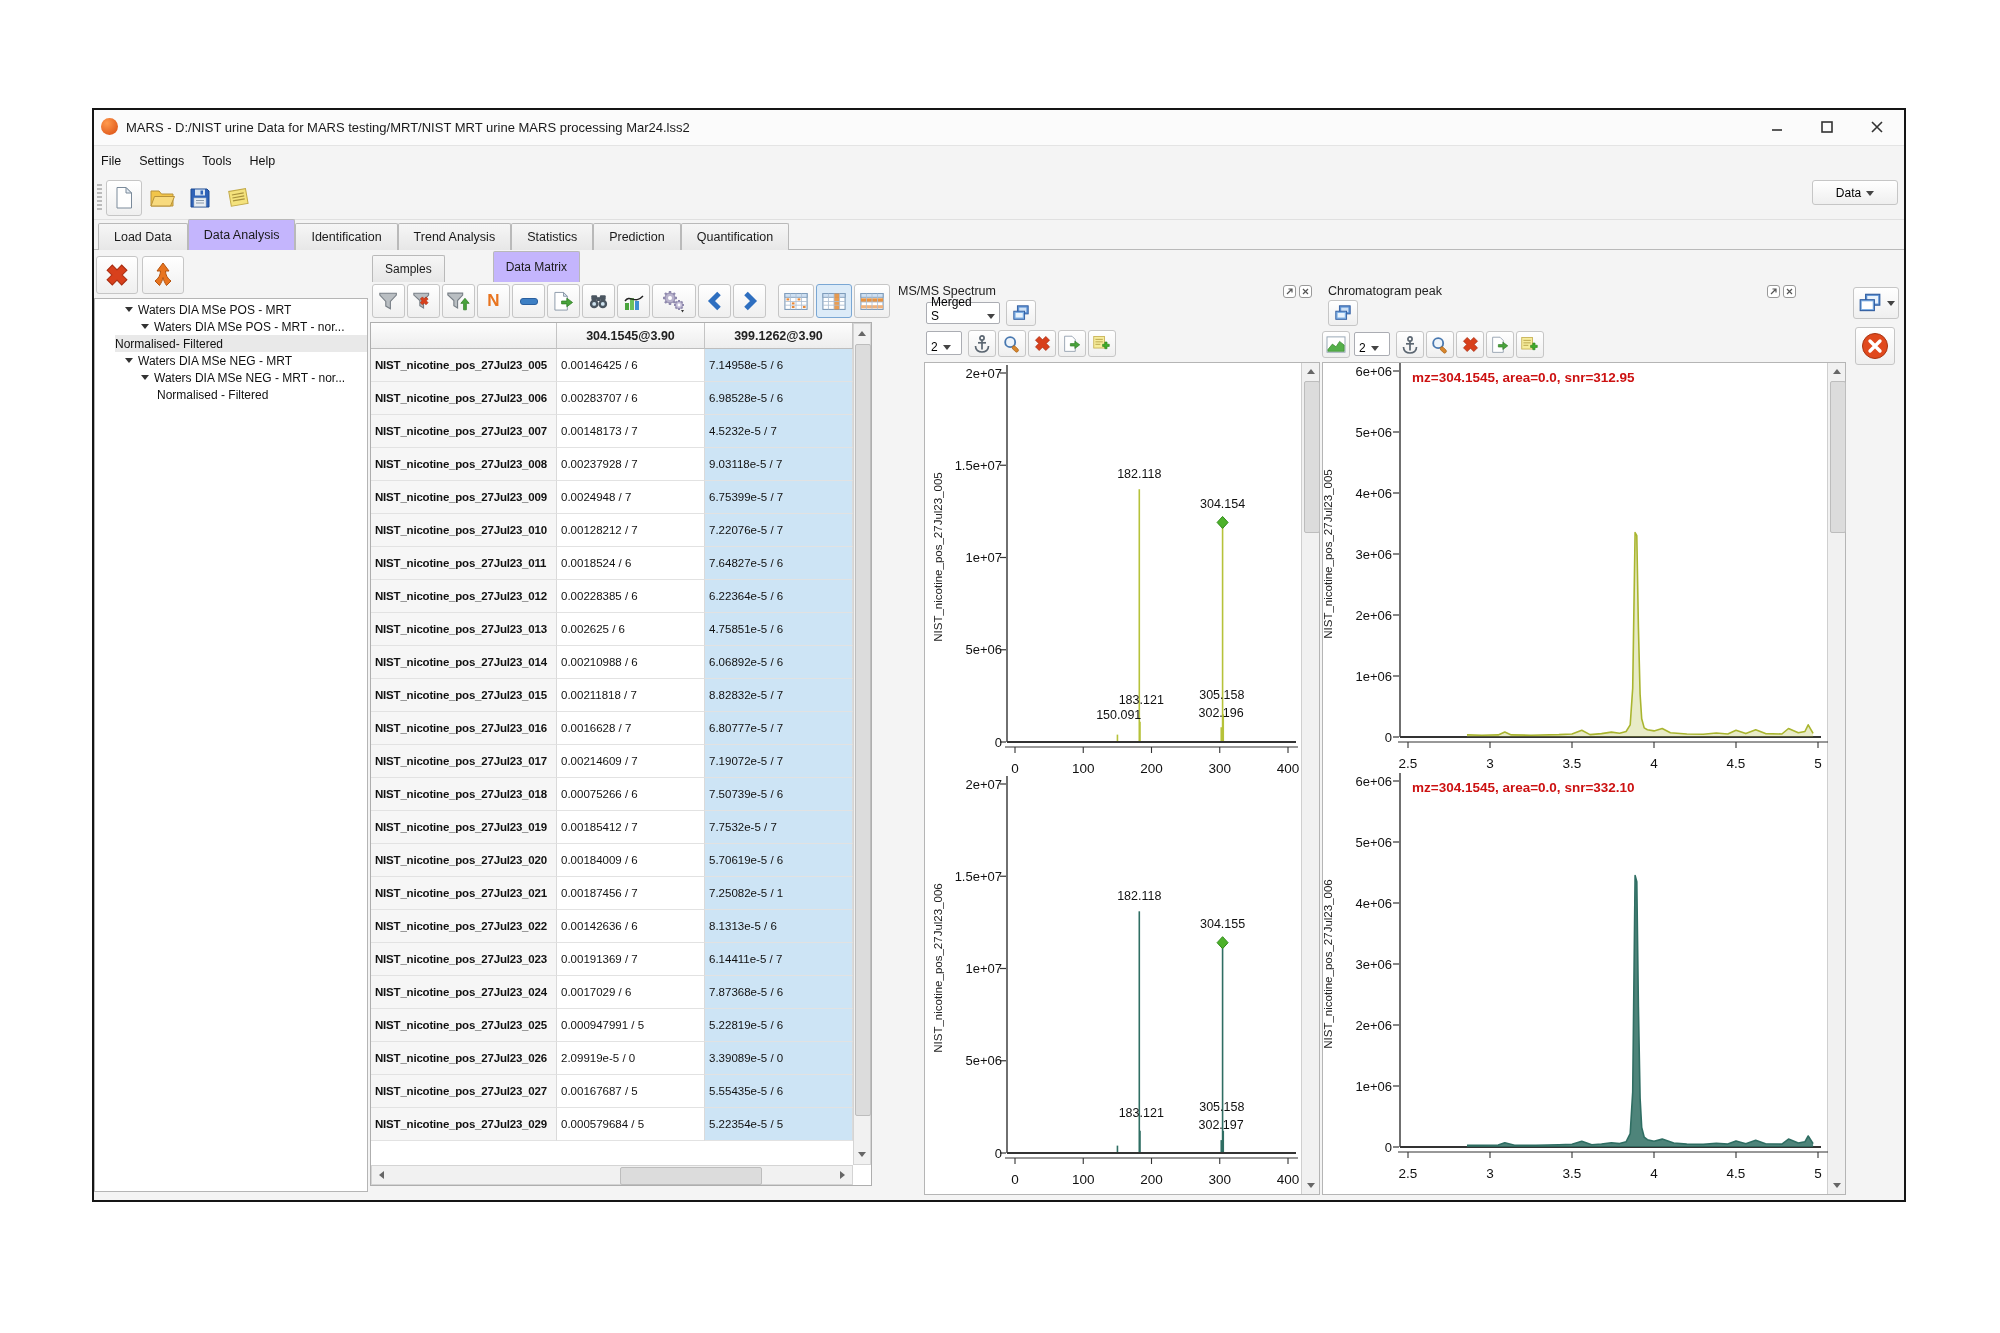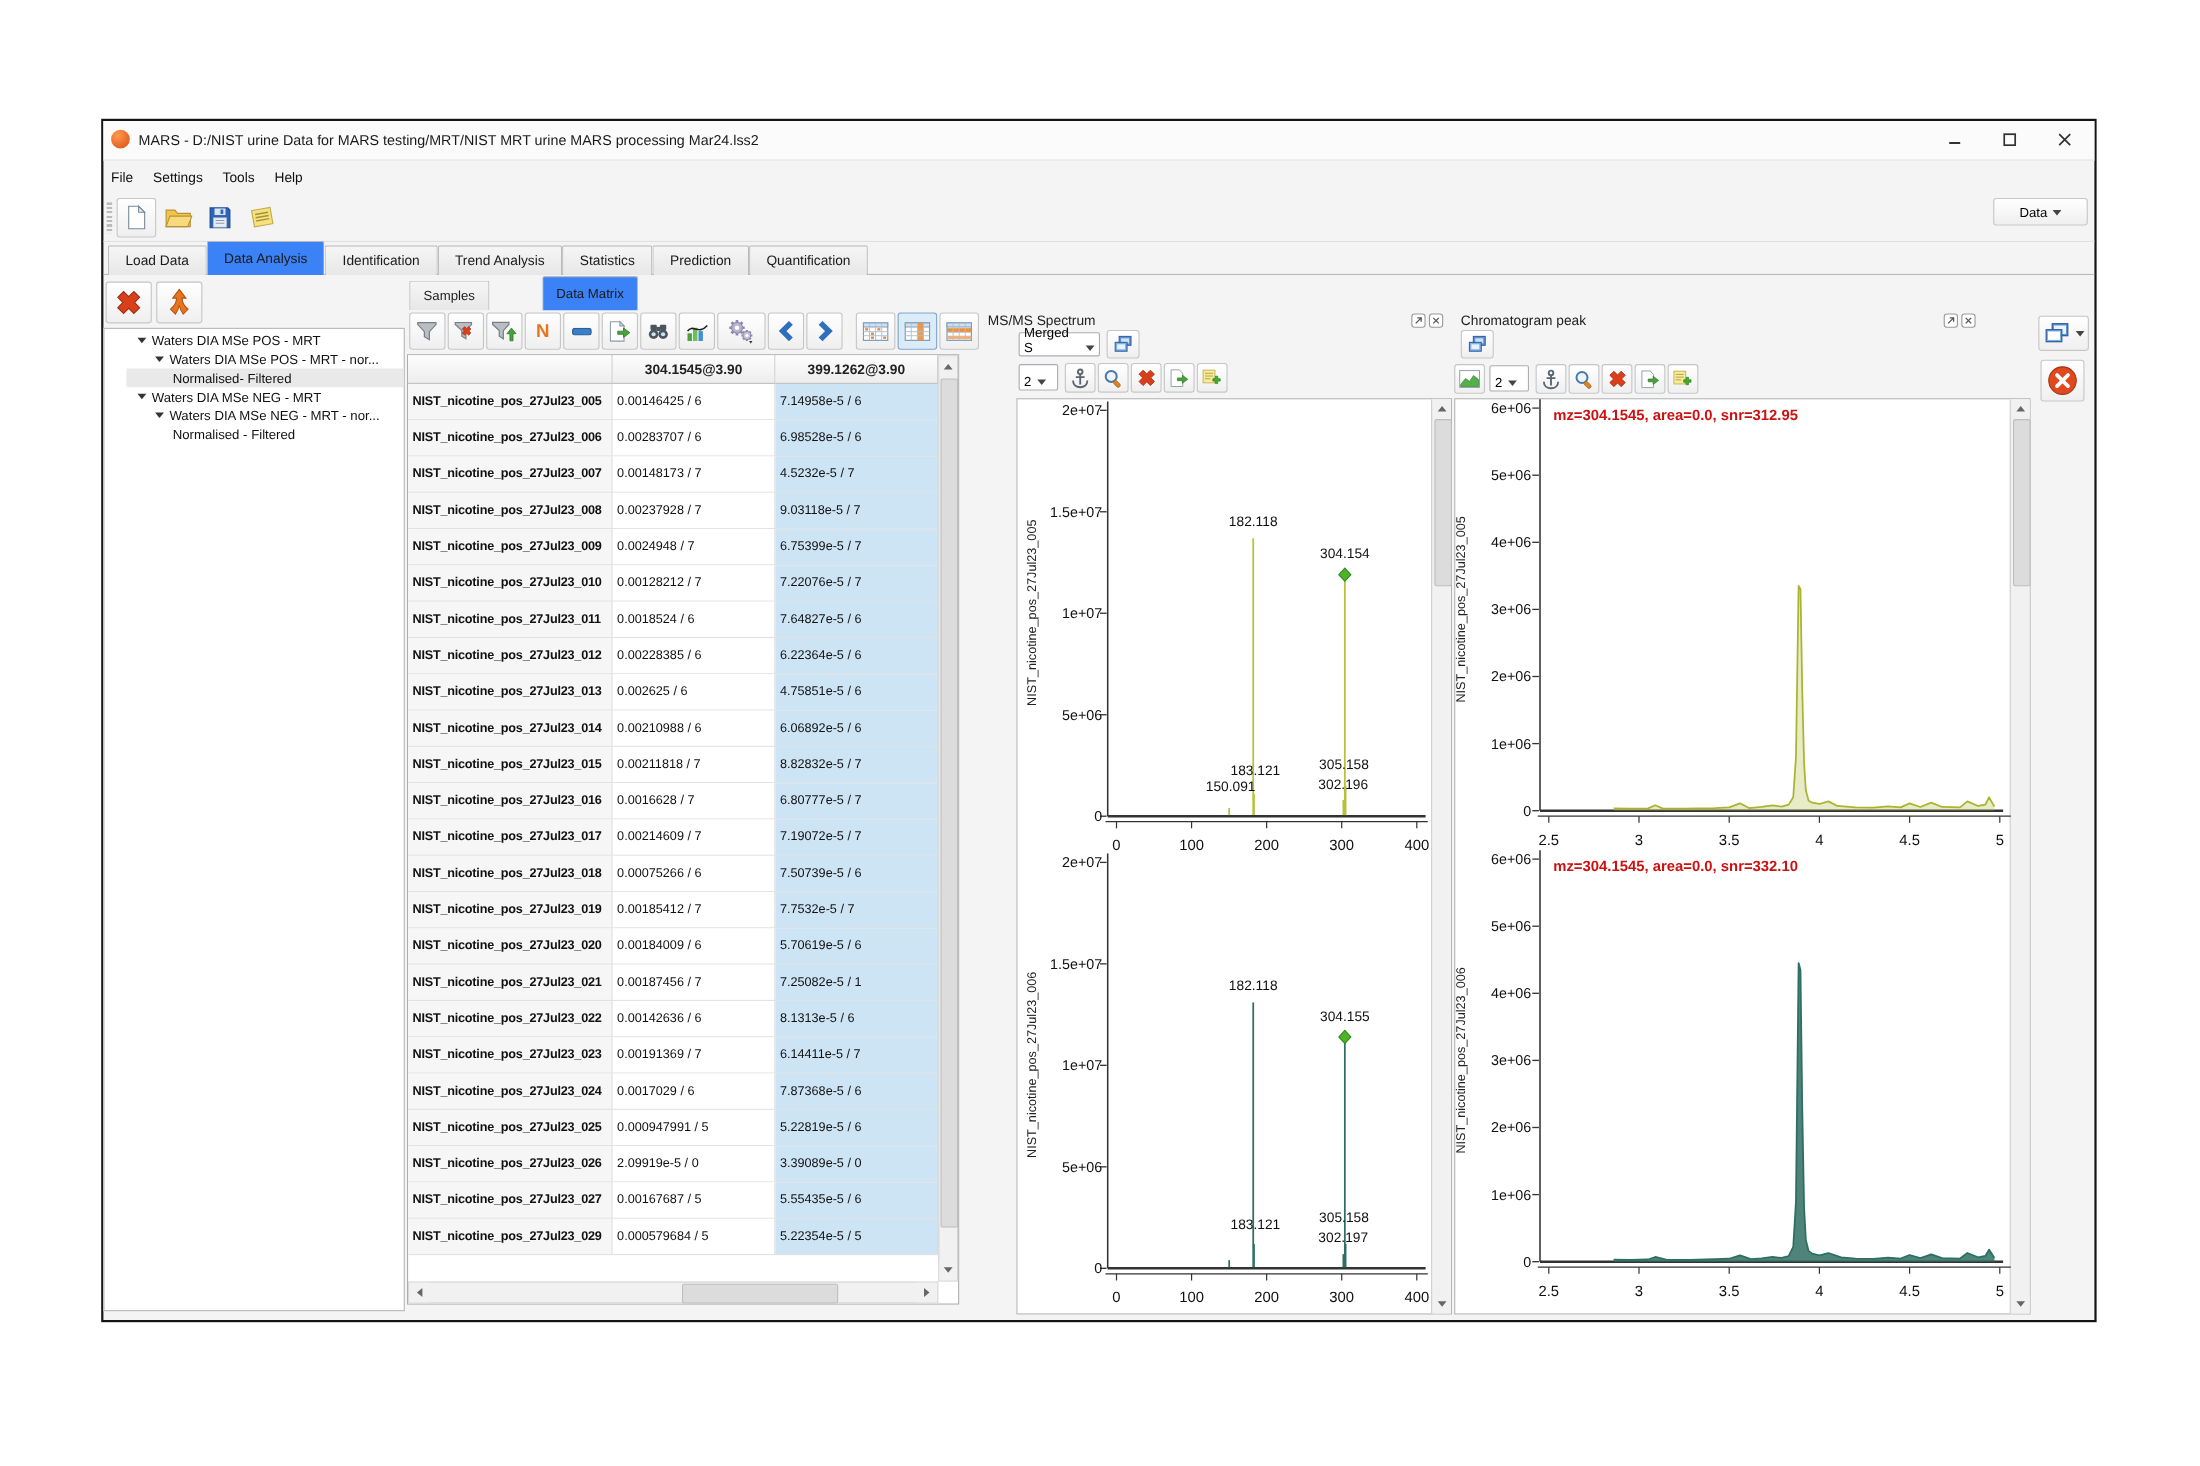--- a/index.html
+++ b/index.html
@@ -12,21 +12,21 @@
      display:flex;align-items:center;justify-content:center;box-sizing:border-box;}
   .b.flat{border-color:transparent;background:transparent;}
   .b.pressed{border-color:#7aa7d4;background:#dcebf8;}
   .ico{display:block;}
   .carrow{width:0;height:0;border:4px solid transparent;border-top:5px solid #444;margin-left:5px;margin-top:5px;}
   .combo{border:1px solid #abadb3;background:#fff;display:flex;align-items:flex-end;font-size:12px;padding:0 4px;border-radius:2px;}
   
   .mtab{height:26px;margin-top:4px;padding:0 15px;border:1px solid #b9b9b9;border-bottom:none;
         background:linear-gradient(#f6f6f6,#e7e7e7);display:flex;align-items:center;font-size:12.5px;
         border-radius:2px 2px 0 0;position:relative;z-index:1;color:#1a1a1a;}
-  .mtab.active{height:30px;margin-top:0;background:#3b82f6;z-index:3;}
+  .mtab.active{height:30px;margin-top:0;background:#c4b5fd;z-index:3;}
   
   .trow{display:flex;align-items:center;height:17px;font-size:12px;color:#111;white-space:nowrap;}
   .trow.sel{background:#e9e9e9;}
   .tarrow{width:0;height:0;border:4px solid transparent;border-top:5px solid #333;margin-right:5px;margin-top:4px;flex:0 0 auto;}
   
   #dt{left:370px;top:322px;width:502px;height:864px;border:1px solid #aeaeae;background:#fff;}
   .hrow{display:flex;height:26px;}
   .hcell{box-sizing:border-box;border-right:1px solid #c4c4c4;border-bottom:1px solid #bdbdbd;
          background:linear-gradient(#fdfdfd,#ededed);font-weight:bold;font-size:12.5px;
          display:flex;align-items:center;justify-content:center;color:#222;}
@@ -143,21 +143,21 @@
   <div class="abs" style="left:94px;top:298px;width:274px;height:894px;background:#fff;border:1px solid #b5b5b5;">
     <div id="tree" style="padding-top:2px;margin-left:20px;">
         <div class="trow" style="padding-left: 10px;">
           <span class="tarrow"></span>
           <span>Waters DIA MSe POS - MRT</span>
         </div>
         <div class="trow" style="padding-left: 26px;">
           <span class="tarrow"></span>
           <span>Waters DIA MSe POS - MRT - nor...</span>
         </div>
-        <div class="trow sel" style="padding-left: 42px;">
+        <div class="trow sel" style="">
           <span>Normalised- Filtered</span>
         </div>
         <div class="trow" style="padding-left: 10px;">
           <span class="tarrow"></span>
           <span>Waters DIA MSe NEG - MRT</span>
         </div>
         <div class="trow" style="padding-left: 26px;">
           <span class="tarrow"></span>
           <span>Waters DIA MSe NEG - MRT - nor...</span>
         </div>

